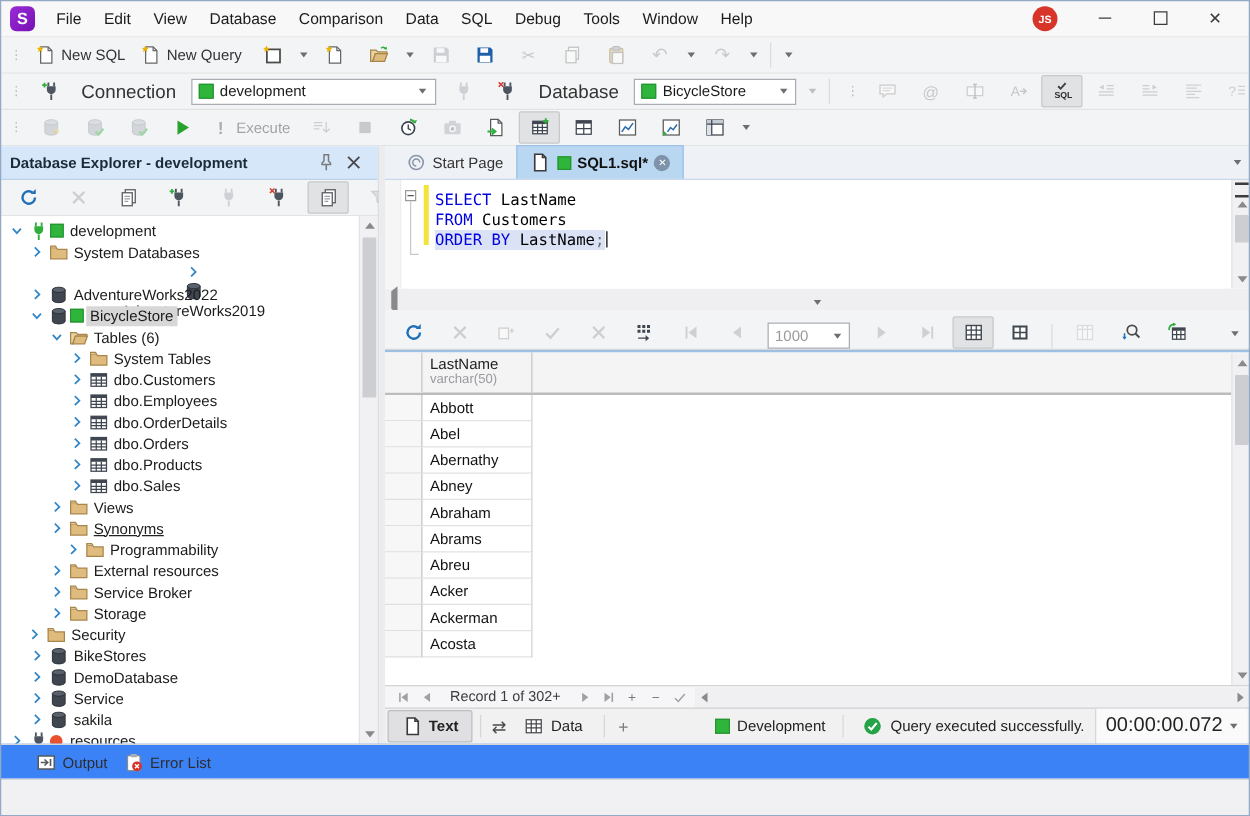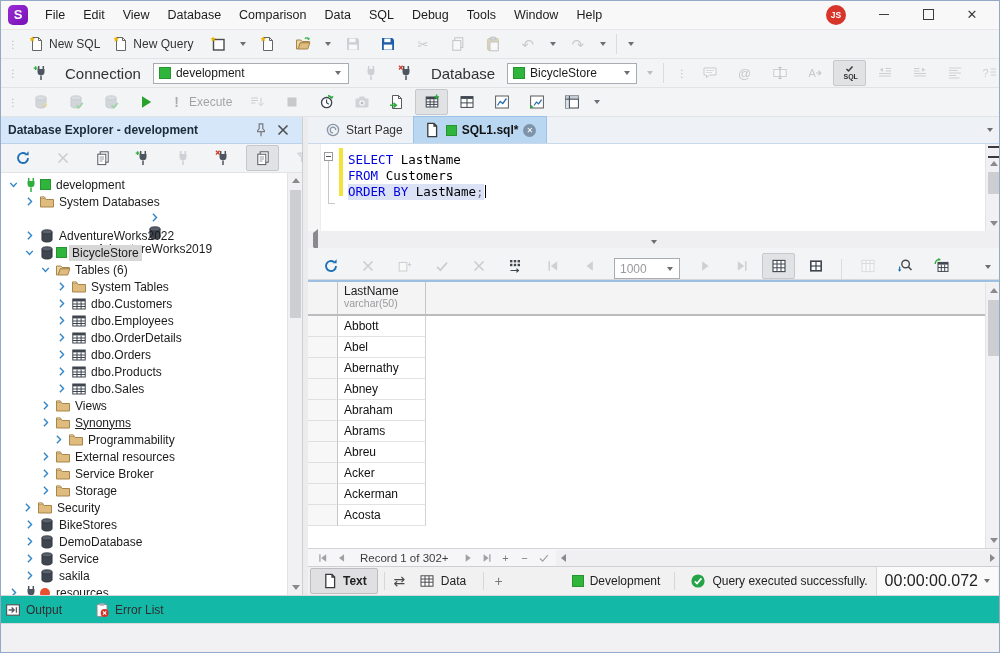--- a/index.html
+++ b/index.html
@@ -119,22 +119,22 @@
   .docstatus{position:absolute;left:0;top:449px;right:0;height:29px;background:#f1f1f2;border-top:1px solid #cfcfd1;
              display:flex;align-items:center;padding:0 2px;box-sizing:border-box}
   .ds-tab{height:24px;display:flex;align-items:center;gap:5px;padding:0 10px;font-size:12px;color:#222;border:1px solid transparent;border-radius:2px}
   .ds-tab.active{background:#e0e0e2;border-color:#bdbdc1;font-weight:bold}
   .ds-sep{width:1px;height:18px;background:#d7d7d9;margin:0 6px}
   .ds-right{margin-left:auto;display:flex;align-items:center}
   .ds-item{display:flex;align-items:center;gap:6px;font-size:12px;color:#222;padding:0 8px;white-space:nowrap}
   .ds-dur{background:#fafafb;border-left:1px solid #d7d7d9;height:28px;display:flex;align-items:center;gap:6px;padding:0 8px;font-size:16px;color:#222}
 
   
-  .bottom-tabs{position:absolute;left:0;top:595px;width:1000px;height:28px;background:#14b8a6;border-top:1px solid #d6d6d8;
-               display:flex;align-items:center;padding-left:4px;box-sizing:border-box;gap:31px}
+  .bottom-tabs{position:absolute;left:0;top:595px;width:1000px;height:28px;background:#3b82f6;border-top:1px solid #d6d6d8;
+               display:flex;align-items:center;padding-left:28px;box-sizing:border-box;gap:12px}
   .btab{display:flex;align-items:center;gap:5px;font-size:12px;color:#2e2e30}
   .statusbar{position:absolute;left:0;top:623px;width:1000px;height:30px;background:#f1f1f3;border-top:1px solid #d8d8da}
 </style>
 </head>
 <body>
 
 <div class="winborder"></div>
 
 <div class="menubar">
   <div class="logo">S</div>

